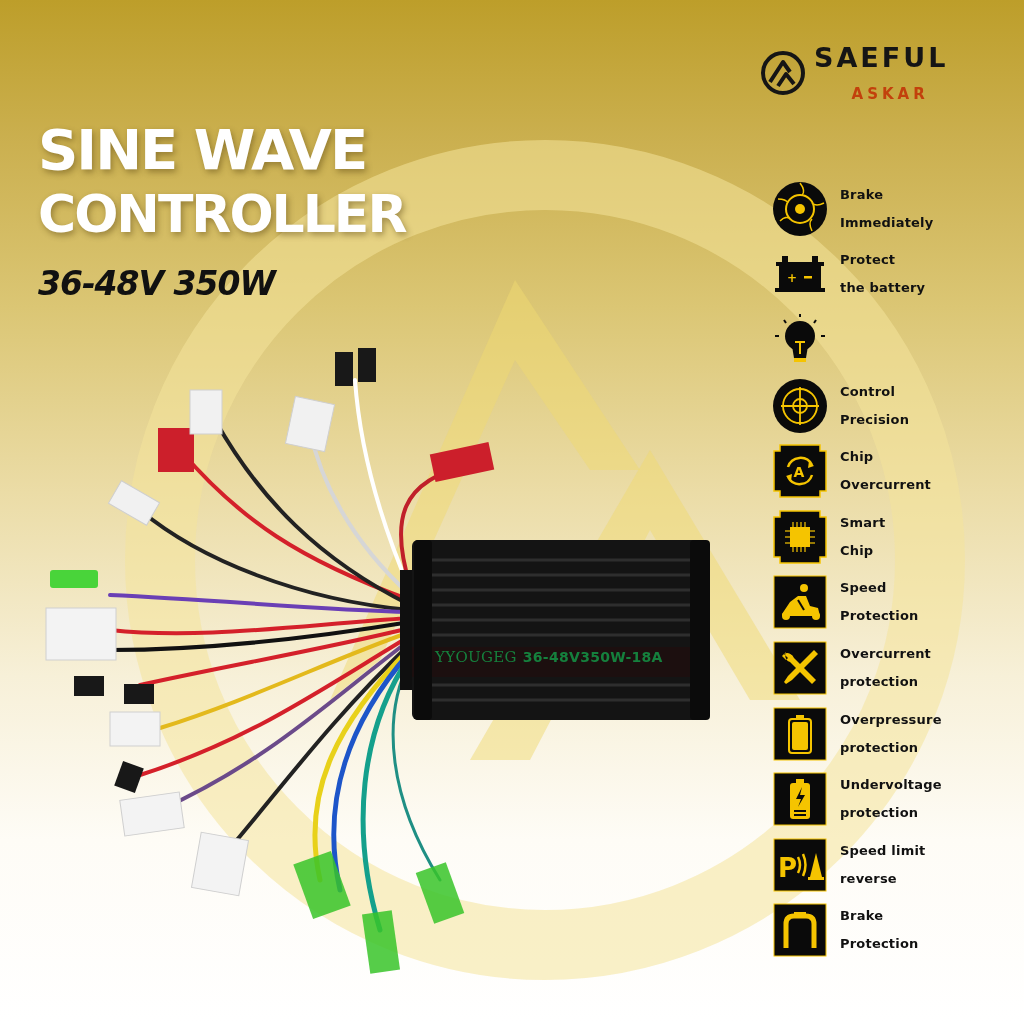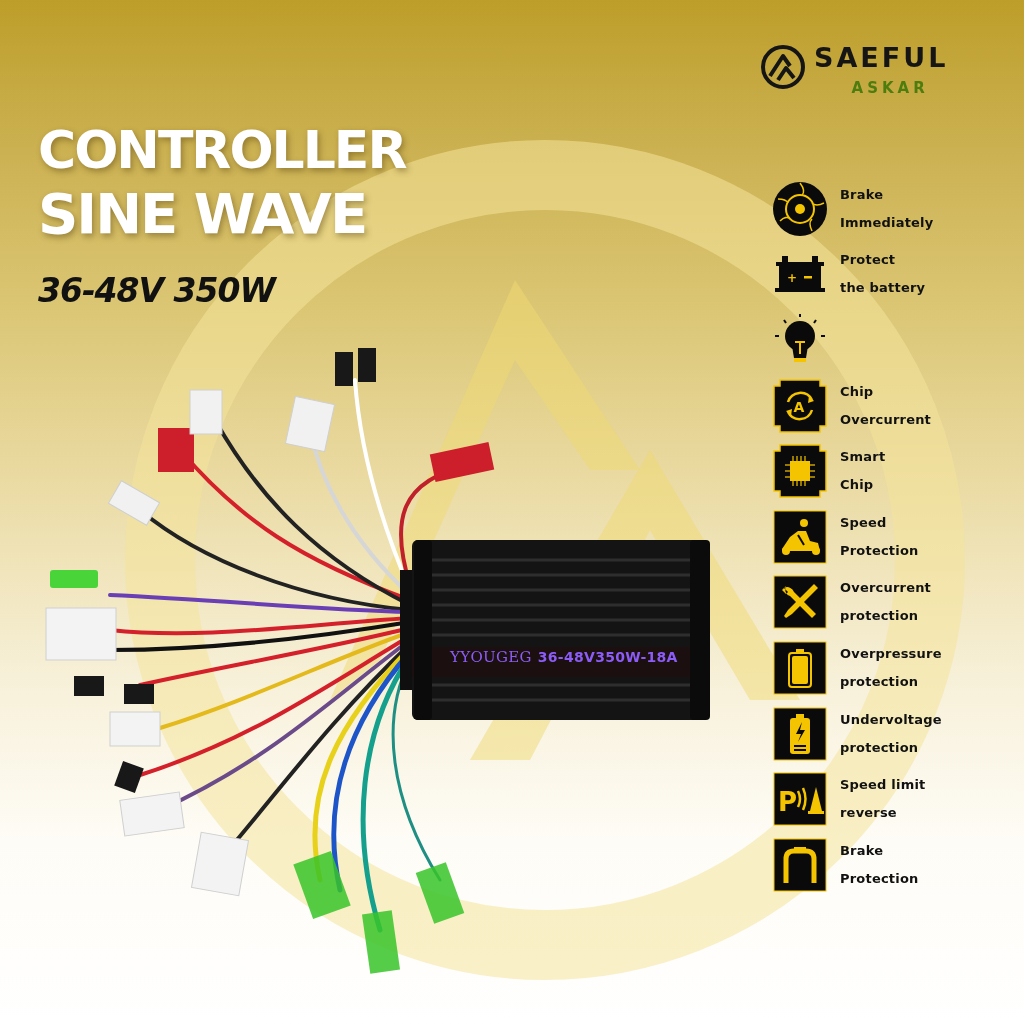--- a/index.html
+++ b/index.html
@@ -5,52 +5,52 @@
   * { box-sizing: border-box; margin: 0; padding: 0; }
   html, body { width: 1024px; height: 1024px; overflow: hidden; }
   body {
     position: relative;
     font-family: "DejaVu Sans", sans-serif;
     background: linear-gradient(180deg, #bd9e2a 0%, #cbb050 14%, #dbc674 30%, #ebdca6 48%, #f7f0d8 66%, #fefcf6 82%, #ffffff 100%);
   }
   .watermark { position: absolute; left: 0; top: 0; width: 1024px; height: 1024px; pointer-events: none; }
 
   
-  .brand { position: absolute; left: 760px; top: 44px; display: flex; gap: 8px; }
+  .brand { position: absolute; left: 760px; top: 44px; display: flex; align-items: center; gap: 8px; }
   .brand-logo { width: 46px; height: 46px; }
   .brand-text { display: flex; flex-direction: column; align-items: center; line-height: 1; }
   .brand-name { font-family: "DejaVu Sans", sans-serif; font-weight: bold; font-size: 27px; letter-spacing: 3px; color: #151515; }
-  .brand-sub { font-family: "DejaVu Sans", sans-serif; font-weight: bold; font-size: 15px; letter-spacing: 4px; color: #4d7c0f; margin-top: 10px; margin-left: 18px; }
+  .brand-sub { font-family: "DejaVu Sans", sans-serif; font-weight: bold; font-size: 15px; letter-spacing: 4px; color: #c2410c; margin-top: 16px; margin-left: 18px; }
 
   
   .title { position: absolute; left: 38px; top: 118px; }
   .title-line {
     font-family: "DejaVu Sans", sans-serif; font-weight: bold; color: #ffffff;
     font-size: 56px; line-height: 64px; letter-spacing: -2px;
     text-shadow: 2px 3px 6px rgba(80,60,10,0.45);
     white-space: nowrap;
   }
   .title-line.l2 { font-size: 52px; }
   .subtitle {
     font-family: "DejaVu Sans", sans-serif; font-weight: bold; font-style: italic;
-    font-size: 33px; color: #111; margin-top: 25px; letter-spacing: -1px; white-space: nowrap;
+    font-size: 33px; color: #111; margin-top: 18px; letter-spacing: -1px; white-space: nowrap;
   }
 
   
   .features { position: absolute; left: 772px; top: 176px; width: 240px; }
   .feature { display: flex; align-items: center; height: 65.6px; }
   .f-icon { width: 56px; height: 56px; flex: none; display: flex; align-items: center; justify-content: center; }
   .f-icon svg { width: 56px; height: 56px; display: block; }
   .f-text { margin-left: 12px; font-family: "DejaVu Sans", sans-serif; font-weight: bold; font-size: 13px; line-height: 28px; color: #111; letter-spacing: 0.2px; white-space: nowrap; }
 
   
   .product { position: absolute; left: 30px; top: 340px; width: 700px; height: 640px; }
   .controller { position: absolute; left: 400px; top: 535px; width: 320px; height: 190px; }
   .model-label {
-    position: absolute; left: 450px; top: 648px; white-space: nowrap; color: #8b5cf6;
+    position: absolute; left: 435px; top: 648px; white-space: nowrap; color: #15803d;
     font-size: 14px; letter-spacing: 0.3px;
   }
   .model-brand { font-family: "DejaVu Serif", serif; font-size: 15px; }
   .model-spec { font-family: "DejaVu Sans", sans-serif; font-weight: bold; font-size: 14px; margin-left: 6px; }
 </style>
 </head>
 <body>
 
 <svg class="watermark" viewBox="0 0 1024 1024">
   <circle cx="545" cy="560" r="385" fill="none" stroke="#f4e49a" stroke-opacity="0.55" stroke-width="70"></circle>
@@ -64,22 +64,22 @@
     <path d="M10 32 L23 12 L30 22" fill="none" stroke="#151515" stroke-width="4" stroke-linejoin="round"></path>
     <path d="M18 36 L26 24 L34 34" fill="none" stroke="#151515" stroke-width="4" stroke-linejoin="round"></path>
   </svg>
   <div class="brand-text">
     <span class="brand-name">SAEFUL</span>
     <span class="brand-sub">ASKAR</span>
   </div>
 </div>
 
 <div class="title">
+  <div class="title-line l1">SINE WAVE</div>
   <div class="title-line l2">CONTROLLER</div>
-  <div class="title-line l1">SINE WAVE</div>
   <div class="subtitle">36-48V 350W</div>
 </div>
 
 <svg class="product" viewBox="30 340 700 640" style="left:30px;top:340px;">
   <g fill="none" stroke-width="4" stroke-linecap="round">
     <path d="M410 600 C300 560 240 520 180 450" stroke="#d4202a"></path>
     <path d="M410 605 C320 560 260 500 215 420" stroke="#222"></path>
     <path d="M410 595 C350 540 320 480 310 430" stroke="#d6d6d6"></path>
     <path d="M410 590 C380 520 360 450 355 380" stroke="#ffffff"></path>
     <path d="M410 585 C390 520 400 480 470 465" stroke="#c0202a"></path>
@@ -191,20 +191,35 @@
             <line x1="28" y1="2" x2="28" y2="5"></line>
             <line x1="12" y1="8" x2="14" y2="11"></line>
             <line x1="44" y1="8" x2="42" y2="11"></line>
             <line x1="3" y1="24" x2="7" y2="24"></line>
             <line x1="49" y1="24" x2="53" y2="24"></line>
           </g>
         </svg>
     </div>
   </div>
 
+  <div class="feature">
+    <div class="f-icon">
+      <svg viewBox="0 0 56 56">
+          <circle cx="28" cy="28" r="27" fill="#0a0a0a"></circle>
+          <circle cx="28" cy="28" r="17" fill="none" stroke="#f5c400" stroke-width="1.8"></circle>
+          <circle cx="28" cy="28" r="7" fill="none" stroke="#f5c400" stroke-width="1.8"></circle>
+          <line x1="28" y1="9" x2="28" y2="47" stroke="#f5c400" stroke-width="1.8"></line>
+          <line x1="9" y1="28" x2="47" y2="28" stroke="#f5c400" stroke-width="1.8"></line>
+        </svg>
+    </div>
+    <div class="f-text">
+        <div>Control</div>
+        <div>Precision</div>
+      </div>
+  </div>
 
   <div class="feature">
     <div class="f-icon">
       <svg viewBox="0 0 56 56">
           <path d="M8 2 H48 L48 8 L54 8 V48 L48 48 L48 54 H8 L8 48 L2 48 V8 L8 8 Z" fill="#0a0a0a" stroke="#f5c400" stroke-width="1.5"></path>
           <path d="M16 24 A13 13 0 0 1 40 22" fill="none" stroke="#f5c400" stroke-width="2.5"></path>
           <path d="M40 32 A13 13 0 0 1 16 34" fill="none" stroke="#f5c400" stroke-width="2.5"></path>
           <path d="M37 18 L42 23 L36 25 Z" fill="#f5c400"></path>
           <path d="M19 38 L14 33 L20 31 Z" fill="#f5c400"></path>
           <text x="21.5" y="34" fill="#f5c400" font-size="14" font-family="DejaVu Sans, sans-serif" font-weight="bold">A</text>

